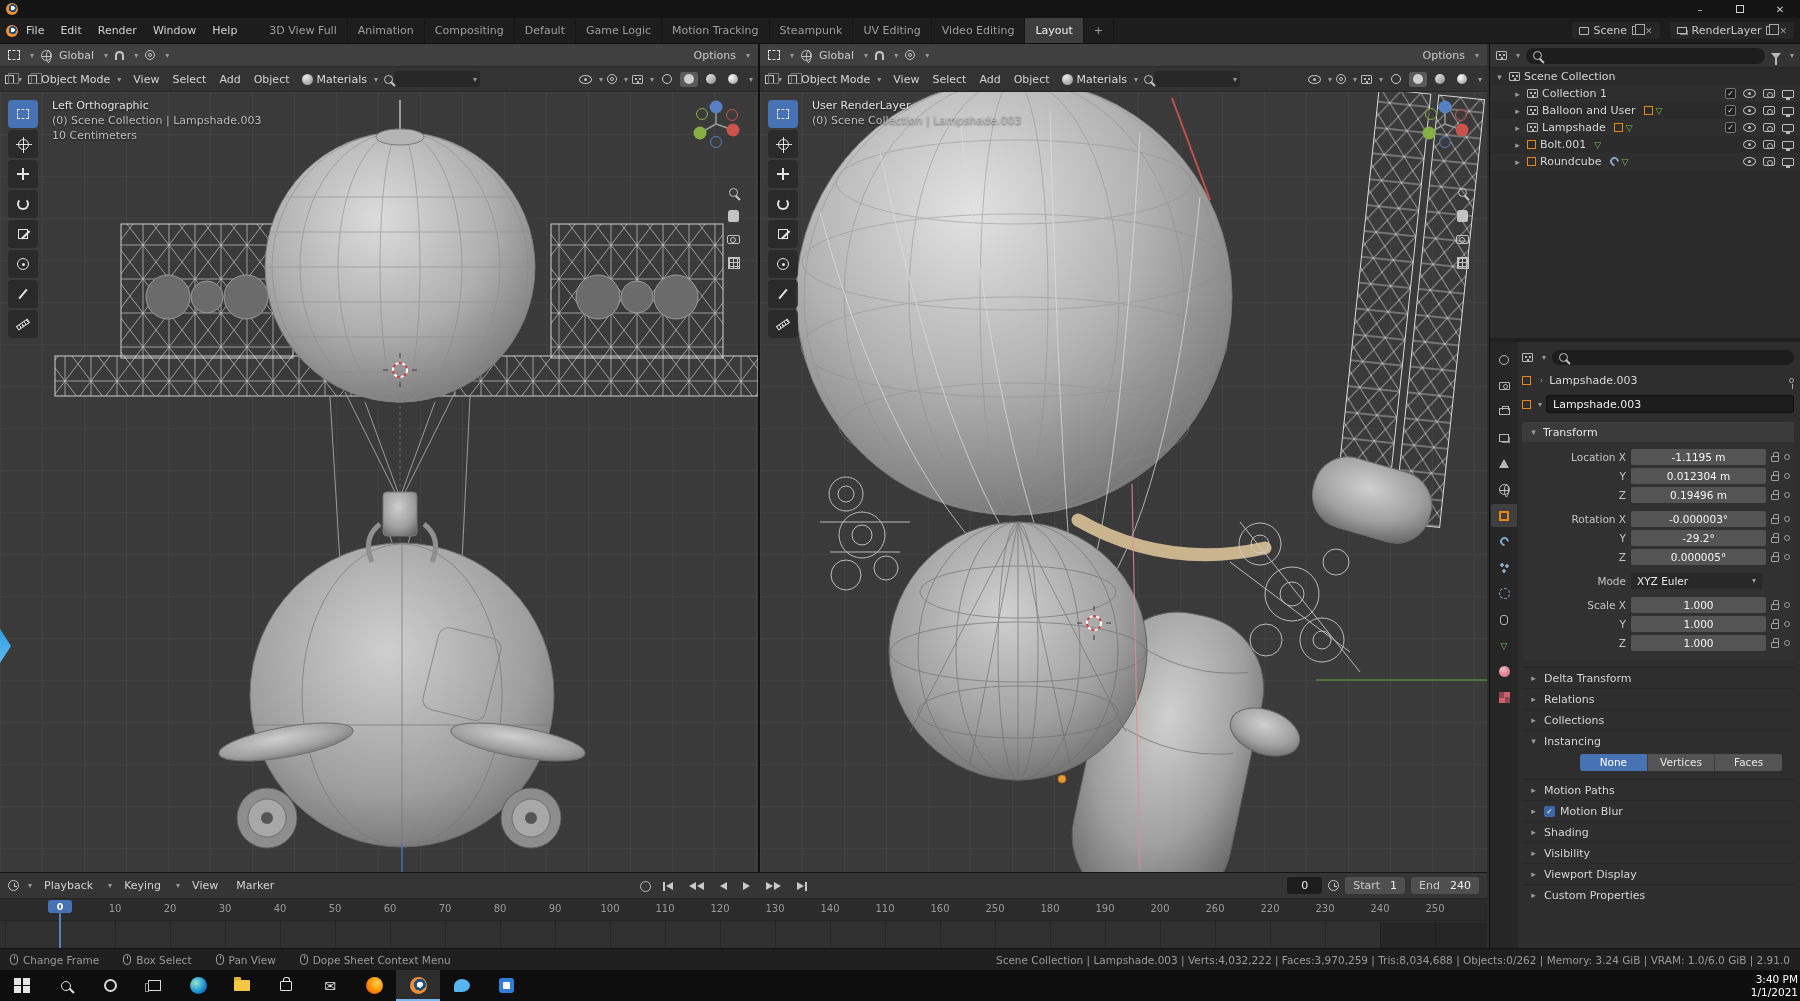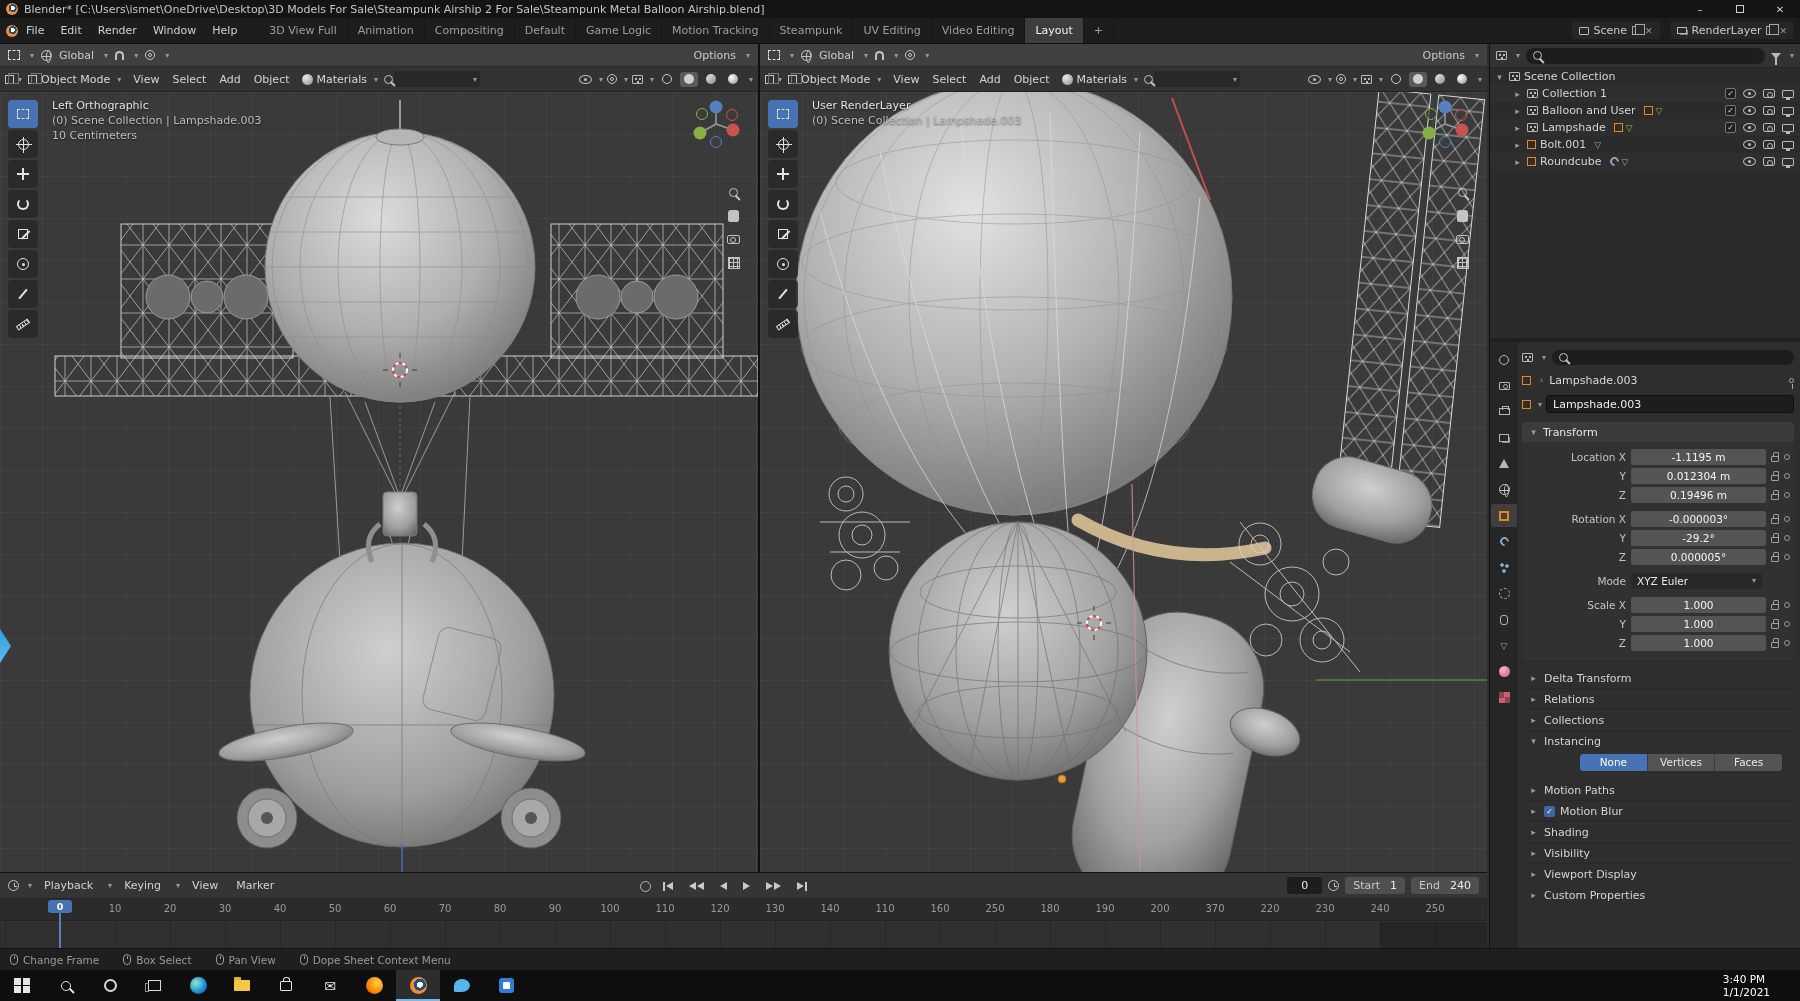--- a/index.html
+++ b/index.html
@@ -213,32 +213,31 @@
 .w-folder{width:16px;height:11px;background:#f6c744;border-radius:1px;position:relative}
 .w-folder::before{content:"";position:absolute;left:0;top:-3px;width:7px;height:3px;background:#e3ae2e;border-radius:1px 1px 0 0}
 .w-store{width:12px;height:10px;border:1.5px solid #e3e3e3;border-radius:1px;position:relative}
 .w-store::before{content:"";position:absolute;left:2px;top:-5px;width:5px;height:4px;border:1.5px solid #e3e3e3;border-bottom:none;border-radius:3px 3px 0 0}
 .w-mail{color:#e8e8e8;font-size:14px;line-height:14px}
 .w-firefox{width:17px;height:17px;border-radius:50%;background:radial-gradient(circle at 65% 35%,#ffd24a,#ff8a00 55%,#d9522a 90%)}
 .w-blender{width:17px;height:17px;border-radius:50%;background:radial-gradient(circle at 58% 45%,#fff 0 3px,#1f4f7d 3px 6px,#ef8e35 6px 9px)}
 .w-twitter{width:16px;height:13px;border-radius:50% 50% 50% 10%;background:#56b4ef}
 .w-appblue{width:15px;height:15px;border-radius:3px;background:#2f7fd6;position:relative}
 .w-appblue::after{content:"";position:absolute;left:4px;top:4px;width:7px;height:7px;background:#fff;border-radius:1px}
-.tb-clock{margin-left:auto;color:#fff;font-size:10.5px;line-height:13px;padding-right:30px}
+.tb-clock{margin-left:auto;text-align:right;color:#fff;font-size:10.5px;line-height:13px;padding-right:2px}
 .winlogo{display:grid;grid-template-columns:7px 7px;grid-template-rows:7px 7px;gap:1.5px}
 .winlogo i{background:#e6e6e6}
 </style>
 </head>
 <body>
 
 <div id="screen">
 
   <div id="titlebar">
     <span class="blogo"></span>
-    <span class="ttext">Blender* [C:\Users\ismet\OneDrive\Desktop\3D Models For Sale\Steampunk Airship 2 For Sale\Steampunk Metal Balloon Airship.blend]</span>
     <div class="wbtns">
       <div class="wbtn">–</div>
       <div class="wbtn">
           <span class="maxsq"></span>
         </div>
       <div class="wbtn">✕</div>
     </div>
   </div>
 
   <div id="topbar">
@@ -1020,21 +1019,21 @@
       <span class="tick" style="left:665px">110</span>
       <span class="tick" style="left:720px">120</span>
       <span class="tick" style="left:775px">130</span>
       <span class="tick" style="left:830px">140</span>
       <span class="tick" style="left:885px">110</span>
       <span class="tick" style="left:940px">160</span>
       <span class="tick" style="left:995px">250</span>
       <span class="tick" style="left:1050px">180</span>
       <span class="tick" style="left:1105px">190</span>
       <span class="tick" style="left:1160px">200</span>
-      <span class="tick" style="left:1215px">370</span>
+      <span class="tick" style="left:1215px">260</span>
       <span class="tick" style="left:1270px">220</span>
       <span class="tick" style="left:1325px">230</span>
       <span class="tick" style="left:1380px">240</span>
       <span class="tick" style="left:1435px">250</span>
     </div>
     <div class="tl-track"></div>
     <div class="tl-dim"></div>
     <div class="playline"></div>
     <div class="playtag">0</div>
   </div>
@@ -1049,20 +1048,21 @@
         <span>Box Select</span>
       </span>
     <span class="hint">
         <span class="i-mouse"></span>
         <span>Pan View</span>
       </span>
     <span class="hint">
         <span class="i-mouse"></span>
         <span>Dope Sheet Context Menu</span>
       </span>
+    <span class="stats">Scene Collection | Lampshade.003 | Verts:4,032,222 | Faces:3,970,259 | Tris:8,034,688 | Objects:0/262 | Memory: 3.24 GiB | VRAM: 1.0/6.0 GiB | 2.91.0</span>
   </div>
 
   <div id="taskbar">
     <div class="tbb">
         <span class="winlogo">
           <i></i>
           <i></i>
           <i></i>
           <i></i>
         </span>

